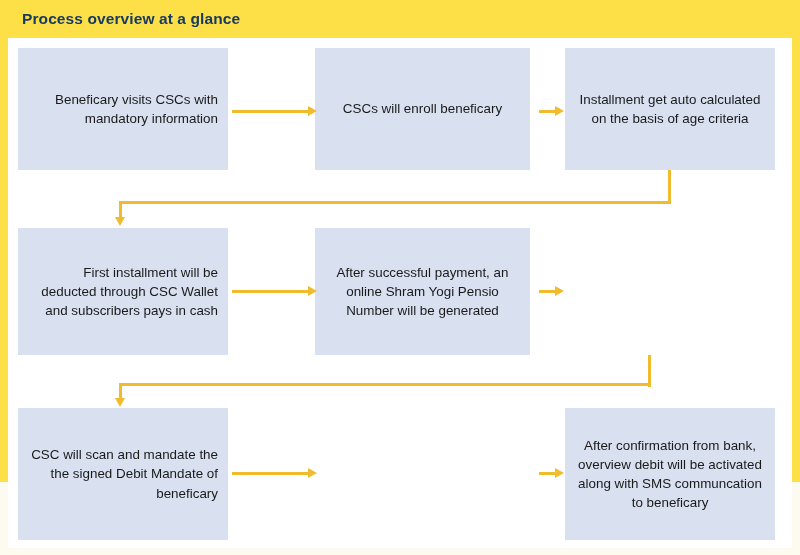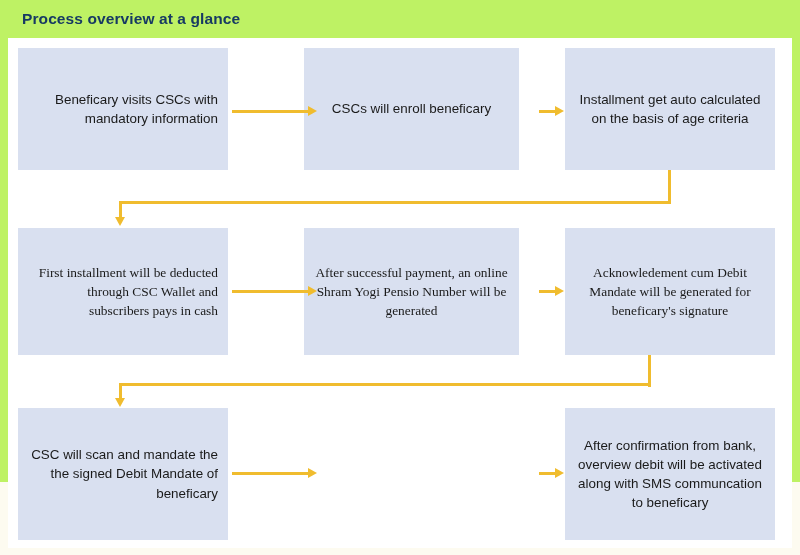--- a/index.html
+++ b/index.html
@@ -10,21 +10,21 @@
     width: 800px;
     height: 555px;
     background: #fdfbf0;
     font-family: "Liberation Sans", sans-serif;
     overflow: hidden;
   }
   #canvas {
     position: relative;
     width: 800px;
     height: 482px;
-    background: #bef264;
+    background: #fde047;
     box-sizing: border-box;
   }
   
   #plate {
     position: absolute;
     left: 8px;
     top: 38px;
     width: 784px;
     height: 510px;
     background: #ffffff;
@@ -51,25 +51,25 @@
     line-height: 1.42;
     padding: 4px 10px;
     box-sizing: border-box;
   }
   .box span {
     display: block;
     width: 100%;
   }
   
   .c1 { left: 18px;  width: 210px; text-align: right; }
-  .c2 { left: 304px; width: 215px; }
+  .c2 { left: 315px; width: 215px; }
   .c3 { left: 565px; width: 210px; }
 
   .r1 { top: 48px;  height: 122px; }
-  .r2 { top: 228px; height: 127px; font-family: Liberation Serif, serif; }
+  .r2 { top: 228px; height: 127px; }
   .r3 { top: 408px; height: 132px; }
 
   
   .conn {
     position: absolute;
     background: #f0bc2e;
   }
   .h-line { height: 3px; }
   .v-line { width: 3px; }
 
@@ -125,23 +125,20 @@
   <div class="arrow-down" style="left:115px; top:217px;"></div>
 
   <div class="box c1 r2">
     <span>First installment will be deducted through CSC Wallet and subscribers pays in cash</span>
   </div>
 
   <div class="box c2 r2">
     <span>After successful payment, an online Shram Yogi Pensio Number will be generated</span>
   </div>
 
-  <div class="box c3 r2">
-    <span>Acknowledement cum Debit Mandate will be generated for beneficary's signature</span>
-  </div>
 
   <div class="conn h-line" style="left:232px; top:290px; width:78px;"></div>
   <div class="arrow-right" style="left:308px; top:286px;"></div>
 
   <div class="conn h-line" style="left:539px; top:290px; width:18px;"></div>
   <div class="arrow-right" style="left:555px; top:286px;"></div>
 
   <div class="conn v-line" style="left:648px; top:355px; height:32px;"></div>
   <div class="conn h-line" style="left:119px; top:383px; width:532px;"></div>
   <div class="conn v-line" style="left:119px; top:383px; height:17px;"></div>

